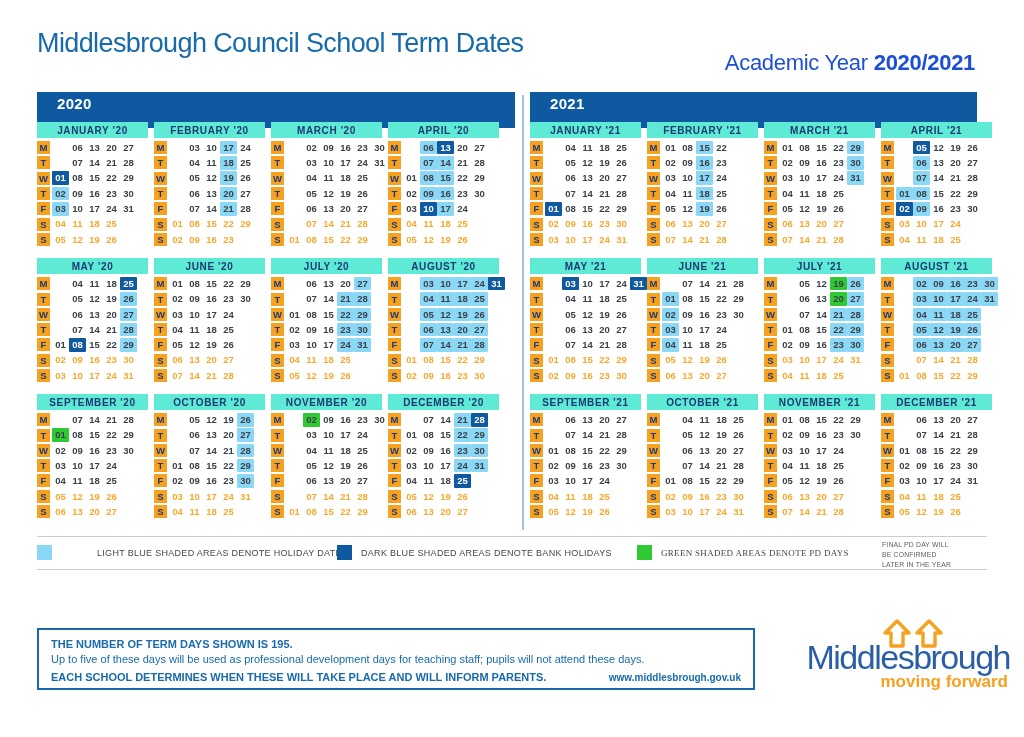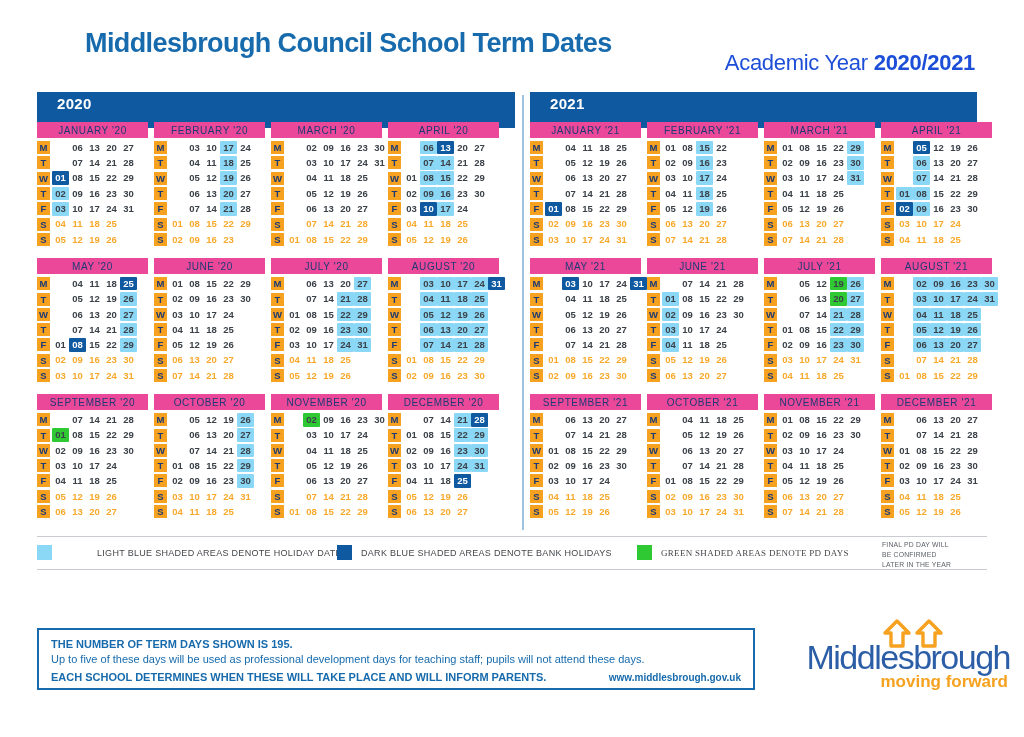--- a/index.html
+++ b/index.html
@@ -1,22 +1,22 @@
 <!DOCTYPE html>
 <html><head>
 <meta charset="utf-8">
 <style>
   html,body { margin:0; padding:0; }
   body {
     width:1024px; height:737px; position:relative; background:#ffffff;
     font-family:"Liberation Sans", sans-serif; overflow:hidden;
   }
   .page-title {
-    position:absolute; left:37px; top:28px; font-size:27px; font-weight:bold;
-    color:#176BAD; letter-spacing:-0.6px;margin-left:48px;
+    position:absolute; left:37px; top:28px; font-size:27px; font-weight:normal;
+    color:#176BAD; letter-spacing:-0.6px;
   }
   .acad {
     position:absolute; right:49px; top:50px; font-size:22px; color:#1d4ed8; letter-spacing:-0.3px;
   }
   .acad .yr { font-weight:bold; margin-left:6px; }
 
   .year-section { position:absolute; top:92px; }
   .year-section.y2020 { left:37px; }
   .year-section.y2021 { left:530px; }
   .year-bar {
@@ -24,21 +24,21 @@
     line-height:23px; padding-left:20px; box-sizing:border-box; letter-spacing:0.3px;
   }
   .y2020 .year-bar { width:478px; }
   .y2021 .year-bar { width:447px; }
   .months {
     position:absolute; top:30px; left:0;
     display:grid; grid-template-columns:repeat(4,111px); column-gap:6px; row-gap:11px;
   }
   .month { width:111px; }
   .month-header {
-    height:16px; background:#ec4899; color:#1C3A74; font-weight:normal; font-size:10px;
+    height:16px; background:#5eead4; color:#1C3A74; font-weight:bold; font-size:10px;
     text-align:center; line-height:17px; letter-spacing:0.6px; margin-bottom:2px;
   }
   .dayrow { display:flex; height:15.3px; align-items:center; }
   .daylabel {
     width:13px; height:13px; background:#F6A11F; color:#1C3A74; font-weight:bold;
     font-size:9.5px; line-height:13.5px; text-align:center; margin-right:2px; flex:none;
   }
   .cell {
     width:17px; height:13.5px; line-height:13.5px; text-align:center; font-size:9.5px;
     font-weight:bold; color:#3B4148; flex:none; border-radius:1px;

